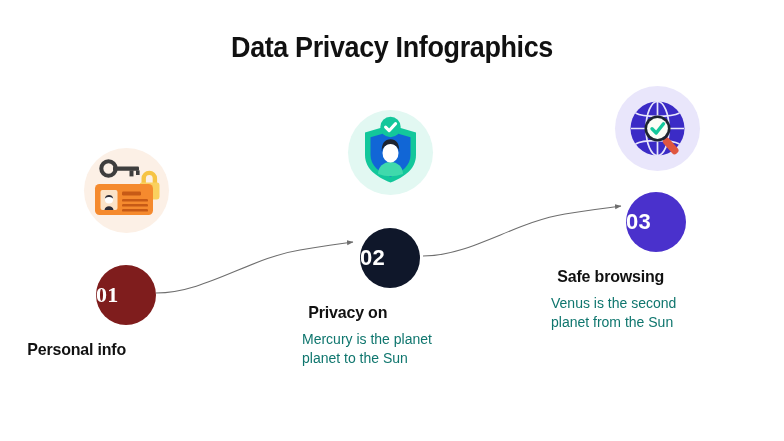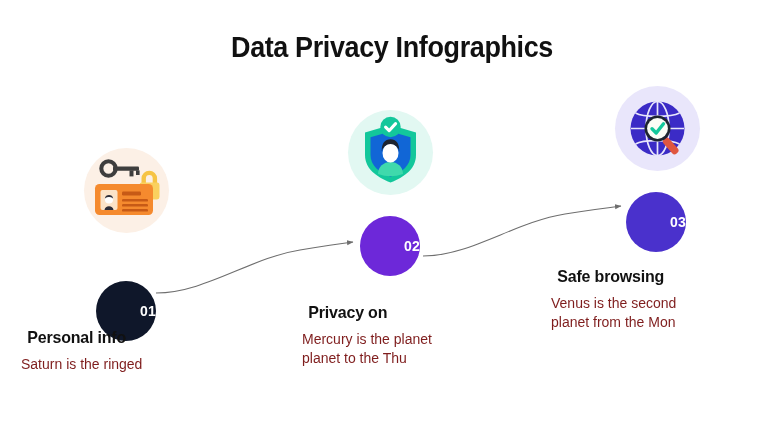--- a/index.html
+++ b/index.html
@@ -54,25 +54,25 @@
     position: absolute;
     left: 0;
     top: 0;
   }
 
   .badge {
     position: absolute;
     border-radius: 50%;
     display: flex;
     align-items: center;
-    justify-content: flex-end;
+    justify-content: flex-start;
     color: #ffffff;
     font-family: "Liberation Sans", sans-serif;
     font-weight: bold;
-    font-size: 14px;
+    font-size: 22px;
     letter-spacing: 0.2px;
   }
 
   .text-block {
     position: absolute;
     text-align: left;
   }
   .step-title {
     font-family: "Liberation Sans", sans-serif;
     font-size: 17px;
@@ -80,21 +80,21 @@
     color: #111111;
     letter-spacing: -0.2px;
     transform: scaleX(0.94);
     line-height: 20px;
     white-space: nowrap;
   }
   .step-desc {
     font-family: "Liberation Sans", sans-serif;
     font-size: 14px;
     font-weight: normal;
-    color: #7f1d1d;
+    color: #0f766e;
     line-height: 19px;
     margin-top: 7px;
   }
 </style>
 </head>
 <body>
 
 <div id="slide">
 
   <div id="title">Data Privacy Infographics</div>
@@ -137,28 +137,27 @@
         <circle cx="25" cy="51.5" r="4.1" fill="#FFFFFF"></circle>
         <path d="M20.9 50.4 a4.2 4.2 0 0 1 8.2 0 a7 7 0 0 0 -8.2 0 z" fill="#2E2E38"></path>
 
         <rect x="38" y="43.5" width="19" height="4" rx="1.3" fill="#C75A16"></rect>
         <rect x="38" y="51" width="26" height="2.6" rx="1.2" fill="#C75A16"></rect>
         <rect x="38" y="56" width="26" height="2.6" rx="1.2" fill="#C75A16"></rect>
         <rect x="38" y="61" width="26" height="2.6" rx="1.2" fill="#C75A16"></rect>
       </g>
     </svg>
 
-    <div class="badge" style="left:96px; top:281px; width:60px; height:60px; background:#0f172a;">
+    <div class="badge" style="left:96px; top:265px; width:60px; height:60px; background:#7f1d1d;font-family:Liberation Serif, serif;">
       <span>01</span>
     </div>
 
-    <div class="text-block" style="left:21px; top:328px; width:210px;">
+    <div class="text-block" style="left:21px; top:340px; width:210px;">
       <div class="step-title">Personal info</div>
       <div class="step-desc">
-        <div>Saturn is the ringed</div>
       </div>
     </div>
   </div>
 
   <div class="step">
 
     <div class="icon-bubble" style="left:348px; top:110px; width:85px; height:85px; background:#E2F8F2;"></div>
 
     <svg class="icon-art" style="left:348px; top:110px;" width="85" height="85" viewBox="0 0 85 85">
       <g>
@@ -168,29 +167,29 @@
         <path d="M30 64 c0 -7.2 5.6 -12 12.5 -12 s12.5 4.8 12.5 12 a38 38 0 0 1 -25 0 z" fill="#3FD9AC"></path>
         <ellipse cx="42.5" cy="43" rx="8" ry="9.6" fill="#FFFFFF"></ellipse>
         <path d="M33.8 41.5 a8.8 8.8 0 0 1 17.4 0 c0.4 -8 -3.2 -12.2 -8.7 -12.2 s-9.1 4.2 -8.7 12.2 z" fill="#1D2430"></path>
       </g>
       <g>
         <circle cx="42.5" cy="17" r="10.2" fill="#13C79B"></circle>
         <path d="M37.6 17.2 L41.1 20.7 L47.6 13.6" fill="none" stroke="#FFFFFF" stroke-width="3.1" stroke-linecap="round" stroke-linejoin="round"></path>
       </g>
     </svg>
 
-    <div class="badge" style="left:360px; top:216px; width:60px; height:60px; background:#6d28d9;">
+    <div class="badge" style="left:360px; top:228px; width:60px; height:60px; background:#0f172a;">
       <span>02</span>
     </div>
 
     <div class="text-block" style="left:302px; top:303px; width:210px;">
       <div class="step-title">Privacy on</div>
       <div class="step-desc">
         <div>Mercury is the planet</div>
-        <div>planet to the Thu</div>
+        <div>planet to the Sun</div>
       </div>
     </div>
   </div>
 
   <div class="step">
 
     <div class="icon-bubble" style="left:615px; top:86px; width:85px; height:85px; background:#E9E6FB;"></div>
 
     <svg class="icon-art" style="left:615px; top:86px;" width="85" height="85" viewBox="0 0 85 85">
       <g>
@@ -212,18 +211,18 @@
     </svg>
 
     <div class="badge" style="left:626px; top:192px; width:60px; height:60px; background:#4A31CC;">
       <span>03</span>
     </div>
 
     <div class="text-block" style="left:551px; top:267px; width:210px;">
       <div class="step-title">Safe browsing</div>
       <div class="step-desc">
         <div>Venus is the second</div>
-        <div>planet from the Mon</div>
+        <div>planet from the Sun</div>
       </div>
     </div>
   </div>
 
 </div>
 
 </body></html>

